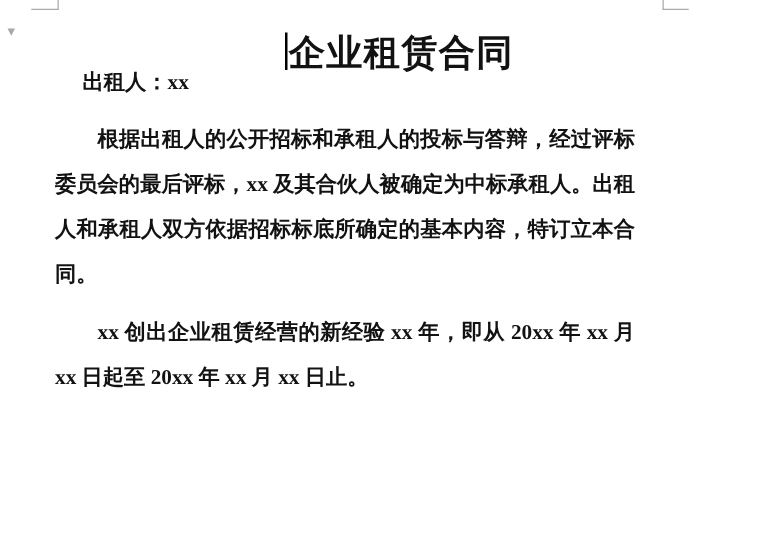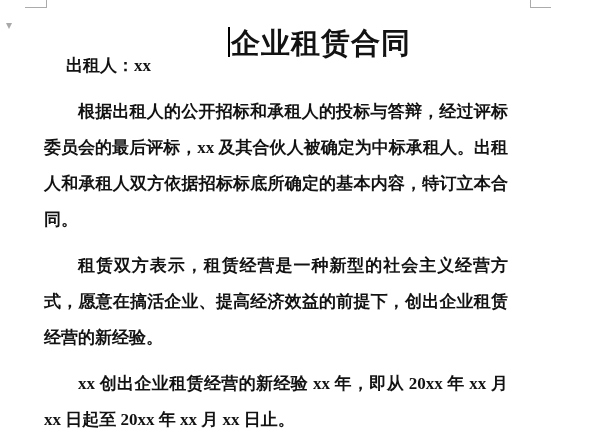--- a/index.html
+++ b/index.html
@@ -97,21 +97,20 @@
   <h1 class="title"><span class="caret"></span><span>企业租赁合同</span></h1>
 
   <div class="doc-body">
 
     <div class="parties">
       <span class="lessor">出租人：xx</span>
     </div>
 
     <p>根据出租人的公开招标和承租人的投标与答辩，经过评标委员会的最后评标，xx 及其合伙人被确定为中标承租人。出租人和承租人双方依据招标标底所确定的基本内容，特订立本合同。</p>
 
-    <p>租赁双方表示，租赁经营是一种新型的社会主义经营方式，愿意在搞活企业、提高经济效益的前提下，创出企业租赁经营的新经验。</p>
 
 
     <p>xx 创出企业租赁经营的新经验 xx 年，即从 20xx 年 xx 月 xx 日起至 20xx 年 xx 月 xx 日止。</p>
 
     <p></p>
 
   </div>
 
 </div>
 

